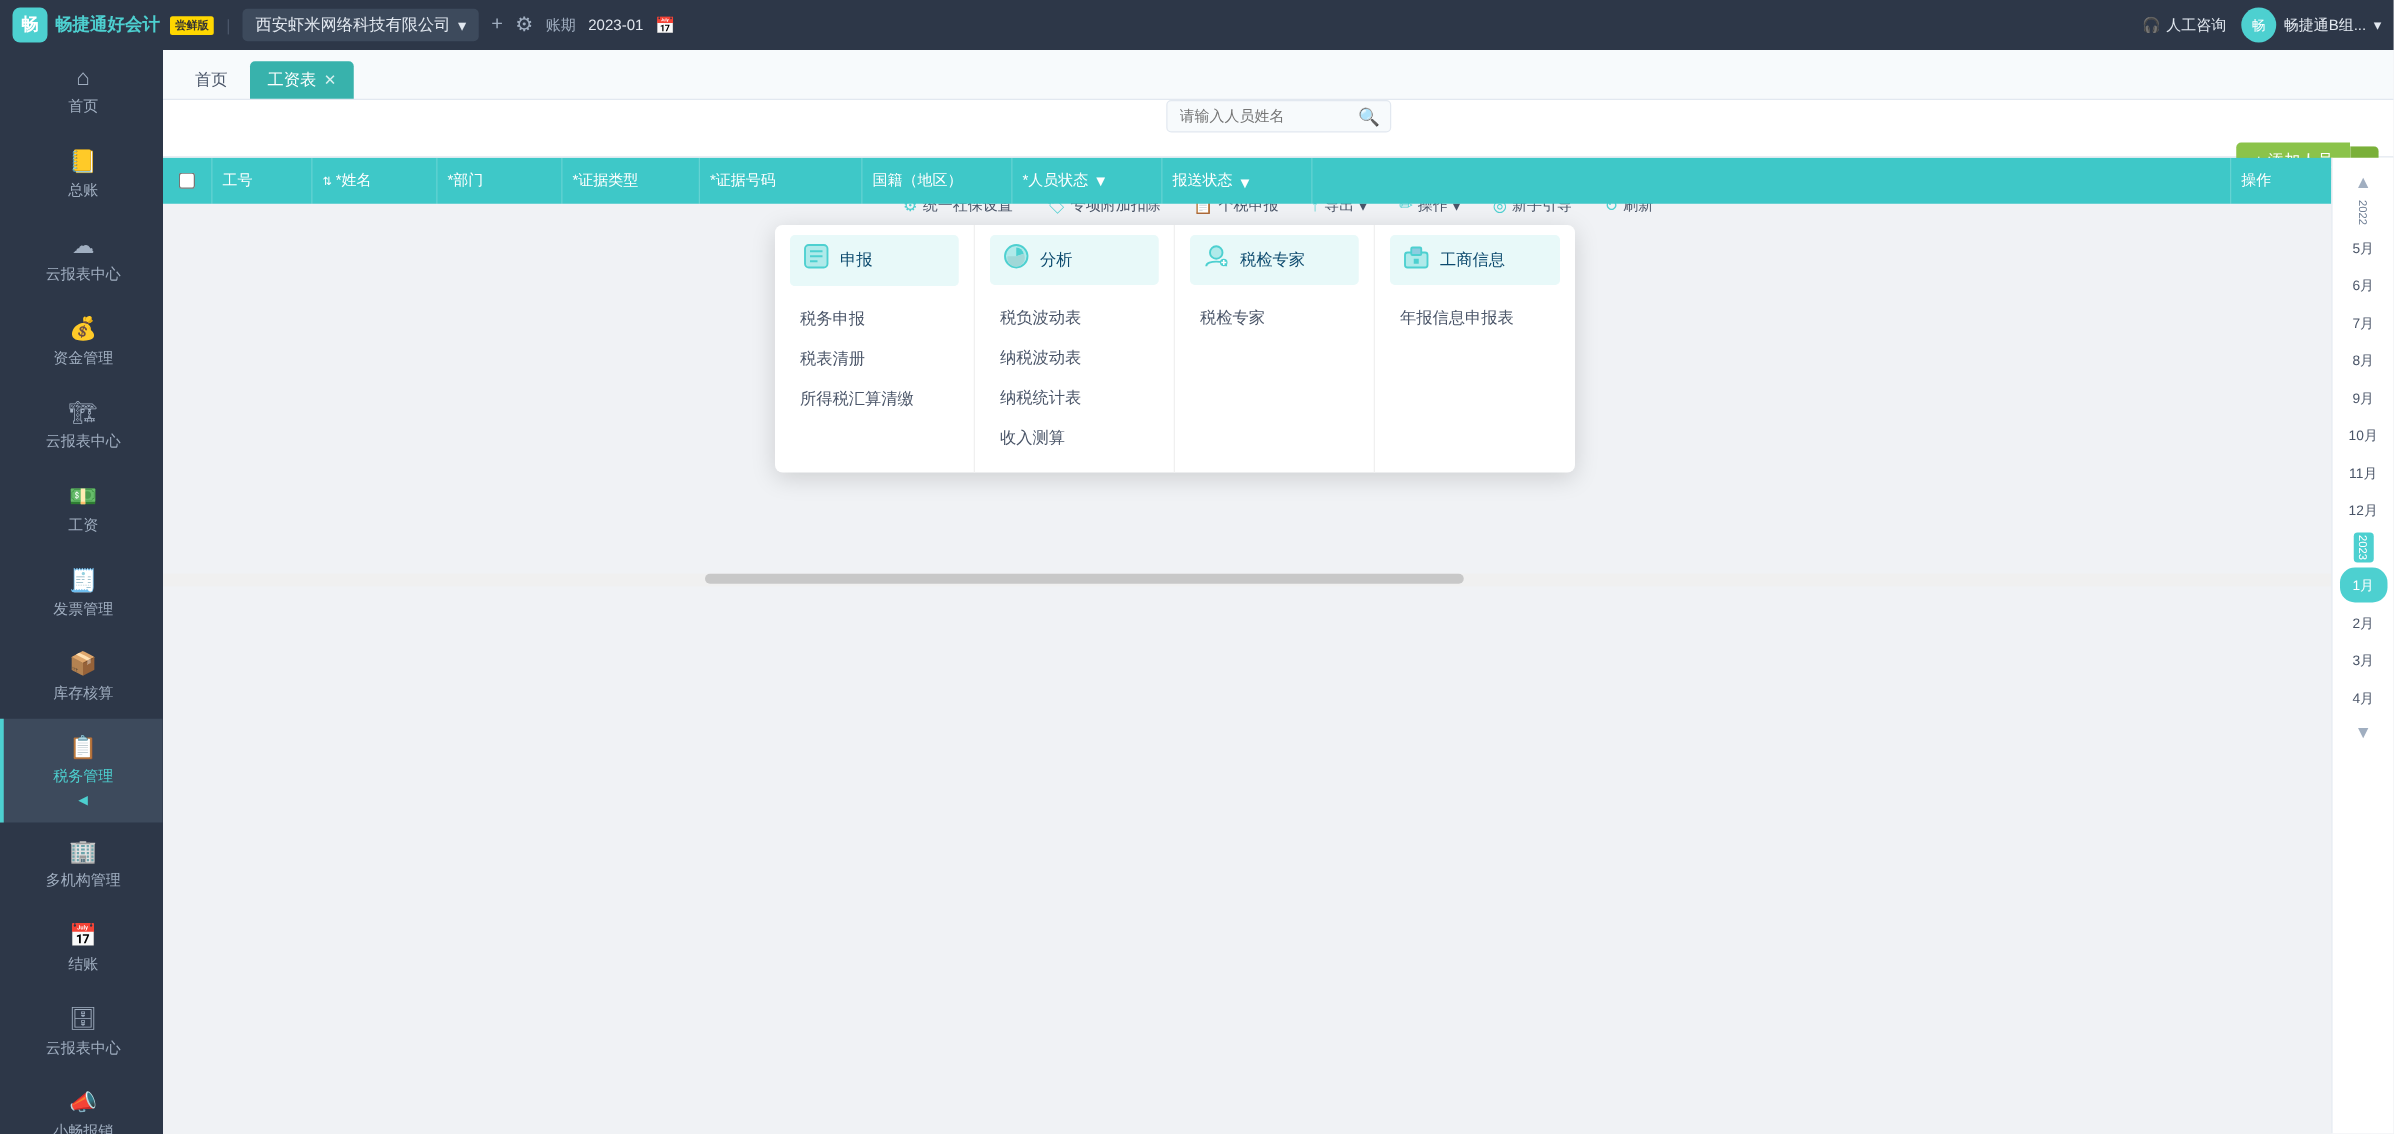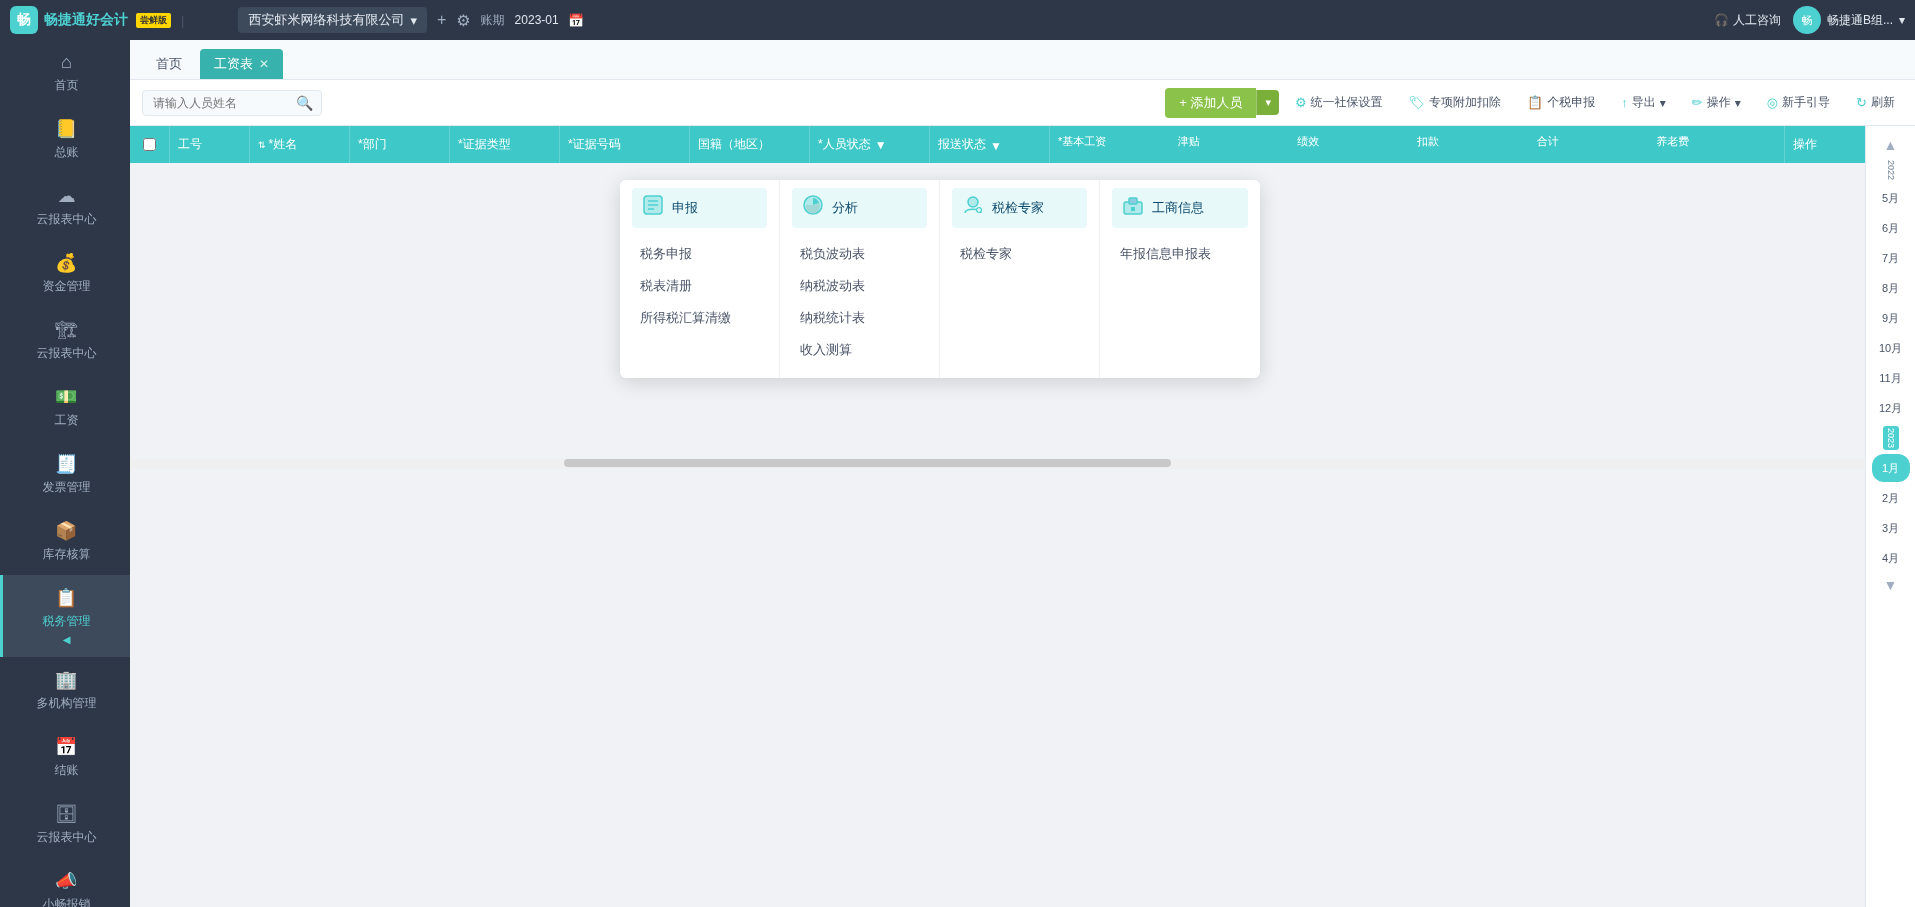--- a/index.html
+++ b/index.html
@@ -2,21 +2,21 @@
 <html><head>
   <meta charset="utf-8">
   <style>
     * { margin: 0; padding: 0; box-sizing: border-box; }
     body { font-family: 'Microsoft YaHei', Arial, sans-serif; font-size: 13px; background: #f0f2f5; width: 1915px; height: 907px; overflow: hidden; display: flex; flex-direction: column; }
 
     
     .top-bar { height: 40px; background: #2d3748; display: flex; align-items: center; padding: 0 10px; gap: 10px; flex-shrink: 0; }
     .logo-area { display: flex; align-items: center; gap: 6px; color: #4dd0d0; font-size: 14px; font-weight: bold; min-width: 100px; }
     .logo-icon { width: 28px; height: 28px; background: #4dd0d0; border-radius: 6px; display: flex; align-items: center; justify-content: center; color: white; font-size: 14px; }
-    .company-selector { display: flex; align-items: center; gap: 6px; color: #e2e8f0; background: #3d4a5c; border-radius: 4px; padding: 4px 10px; cursor: pointer; margin-left: 44px; }
+    .company-selector { display: flex; align-items: center; gap: 6px; color: #e2e8f0; background: #3d4a5c; border-radius: 4px; padding: 4px 10px; cursor: pointer; }
     .top-right { margin-left: auto; display: flex; align-items: center; gap: 12px; color: #e2e8f0; font-size: 12px; }
     .support-btn { display: flex; align-items: center; gap: 4px; cursor: pointer; }
     .user-avatar { width: 28px; height: 28px; border-radius: 50%; background: #4dd0d0; display: flex; align-items: center; justify-content: center; color: white; font-size: 11px; }
 
     
     .main-layout { display: flex; flex: 1; overflow: hidden; }
 
     
     .sidebar { width: 130px; background: #2d3748; display: flex; flex-direction: column; flex-shrink: 0; overflow-y: auto; }
     .sidebar-item { display: flex; flex-direction: column; align-items: center; padding: 12px 6px; cursor: pointer; color: #a0aec0; font-size: 12px; gap: 4px; border-left: 3px solid transparent; }
@@ -27,21 +27,21 @@
     .content-area { flex: 1; display: flex; flex-direction: column; overflow: hidden; }
 
     
     .tab-bar { height: 40px; background: #f7fafc; border-bottom: 1px solid #e2e8f0; display: flex; align-items: flex-end; padding: 0 12px; gap: 4px; flex-shrink: 0; }
     .tab { padding: 6px 14px; cursor: pointer; font-size: 13px; color: #4a5568; border-radius: 4px 4px 0 0; }
     .tab.active { background: #38b2ac; color: white; display: flex; align-items: center; gap: 6px; }
     .tab-close { cursor: pointer; font-size: 12px; opacity: 0.8; }
     .tab-home { color: #4a5568; }
 
     
-    .toolbar { height: 46px; background: white; border-bottom: 1px solid #e2e8f0; display: flex; align-items: center; padding: 0 12px; gap: 8px; flex-shrink: 0; }
+    .toolbar { height: 46px; background: white; border-bottom: 1px solid #e2e8f0; display: flex; align-items: center; padding: 0 12px; gap: 8px; flex-shrink: 0; flex-direction: column; }
     .search-input { border: 1px solid #e2e8f0; border-radius: 4px; padding: 5px 30px 5px 10px; font-size: 12px; color: #718096; background: #f7fafc; width: 180px; position: relative; }
     .search-wrap { position: relative; display: flex; align-items: center; }
     .search-wrap .search-icon { position: absolute; right: 8px; color: #a0aec0; font-size: 14px; }
     .toolbar-actions { display: flex; align-items: center; gap: 10px; }
     .action-btn { display: flex; align-items: center; gap: 4px; color: #4a5568; font-size: 12px; cursor: pointer; padding: 4px 8px; border-radius: 4px; }
     .action-icon { color: #4dd0d0; font-size: 13px; }
 
     
     .table-wrapper { flex: 1; overflow: auto; position: relative; }
 
@@ -244,28 +244,20 @@
           <div style="width:130px;padding:10px 8px;border-right:1px solid rgba(255,255,255,0.2);">*证据号码</div>
           <div style="width:120px;padding:10px 8px;border-right:1px solid rgba(255,255,255,0.2);">国籍（地区）</div>
           <div style="width:120px;padding:10px 8px;border-right:1px solid rgba(255,255,255,0.2);display:flex;align-items:center;gap:4px;">
             *人员状态 <span style="cursor:pointer;">▼</span>
           </div>
           <div style="width:120px;padding:10px 8px;border-right:1px solid rgba(255,255,255,0.2);display:flex;align-items:flex-end;gap:4px;">
             报送状态 <span style="cursor:pointer;">▼</span>
           </div>
 
           <div style="flex:1;padding:5px 8px;display:flex;flex-direction:column;border-right:1px solid rgba(255,255,255,0.2);">
-            <div style="display:flex;margin-top:3px;">
-              <div style="flex:1;font-size:11px;">*基本工资</div>
-              <div style="flex:1;font-size:11px;">津贴</div>
-              <div style="flex:1;font-size:11px;">绩效</div>
-              <div style="flex:1;font-size:11px;">扣款</div>
-              <div style="flex:1;font-size:11px;">合计</div>
-              <div style="flex:1;font-size:11px;">养老费</div>
-            </div>
           </div>
           <div style="width:80px;padding:10px 8px;">操作</div>
         </div>
 
         <div class="no-data">
           <div style="font-size:70px;color:#a8d8e8;line-height:1;">
             <svg width="90" height="90" viewBox="0 0 90 90" fill="none" xmlns="http://www.w3.org/2000/svg">
               <rect x="15" y="20" width="60" height="50" rx="6" fill="#c8ebf5" stroke="#8dcce0" stroke-width="2"></rect>
               <rect x="25" y="10" width="40" height="20" rx="4" fill="#b0dff0" stroke="#8dcce0" stroke-width="2"></rect>
               <circle cx="45" cy="50" r="12" fill="#8dcce0" stroke="#5bb8d4" stroke-width="2"></circle>

